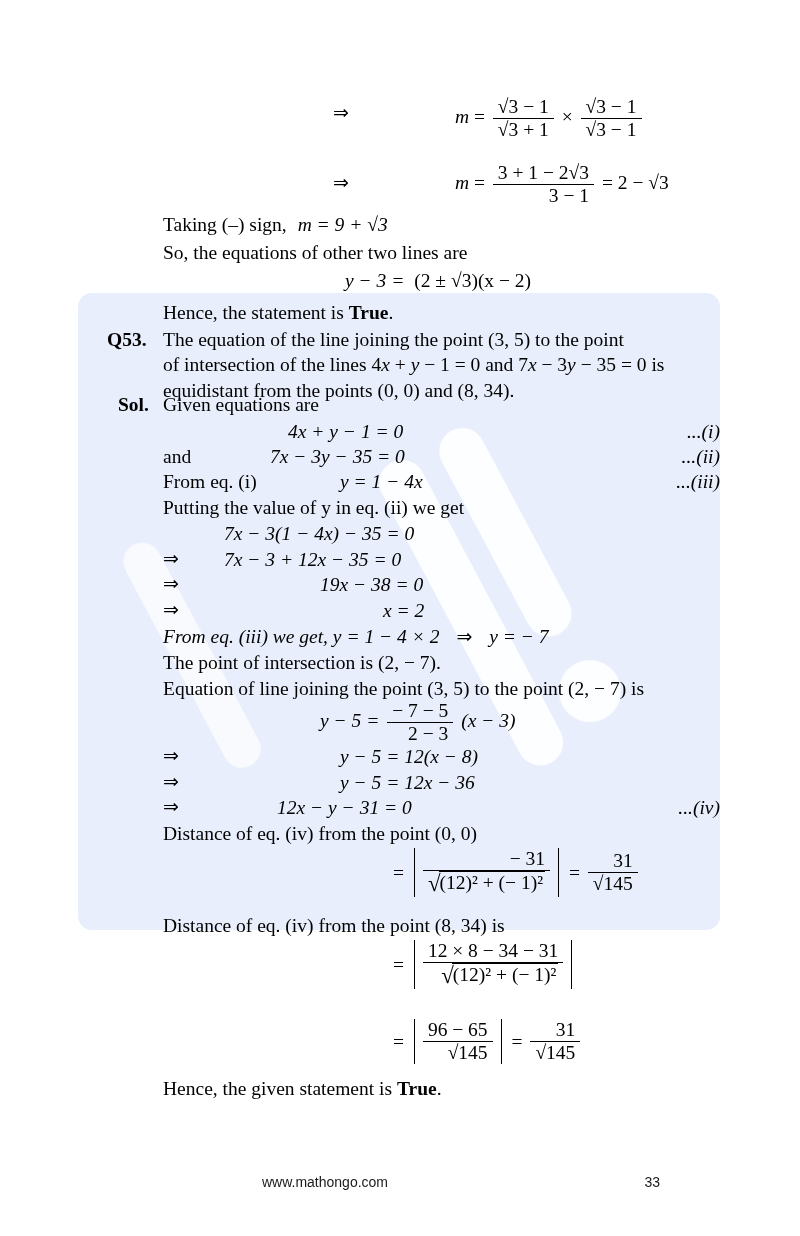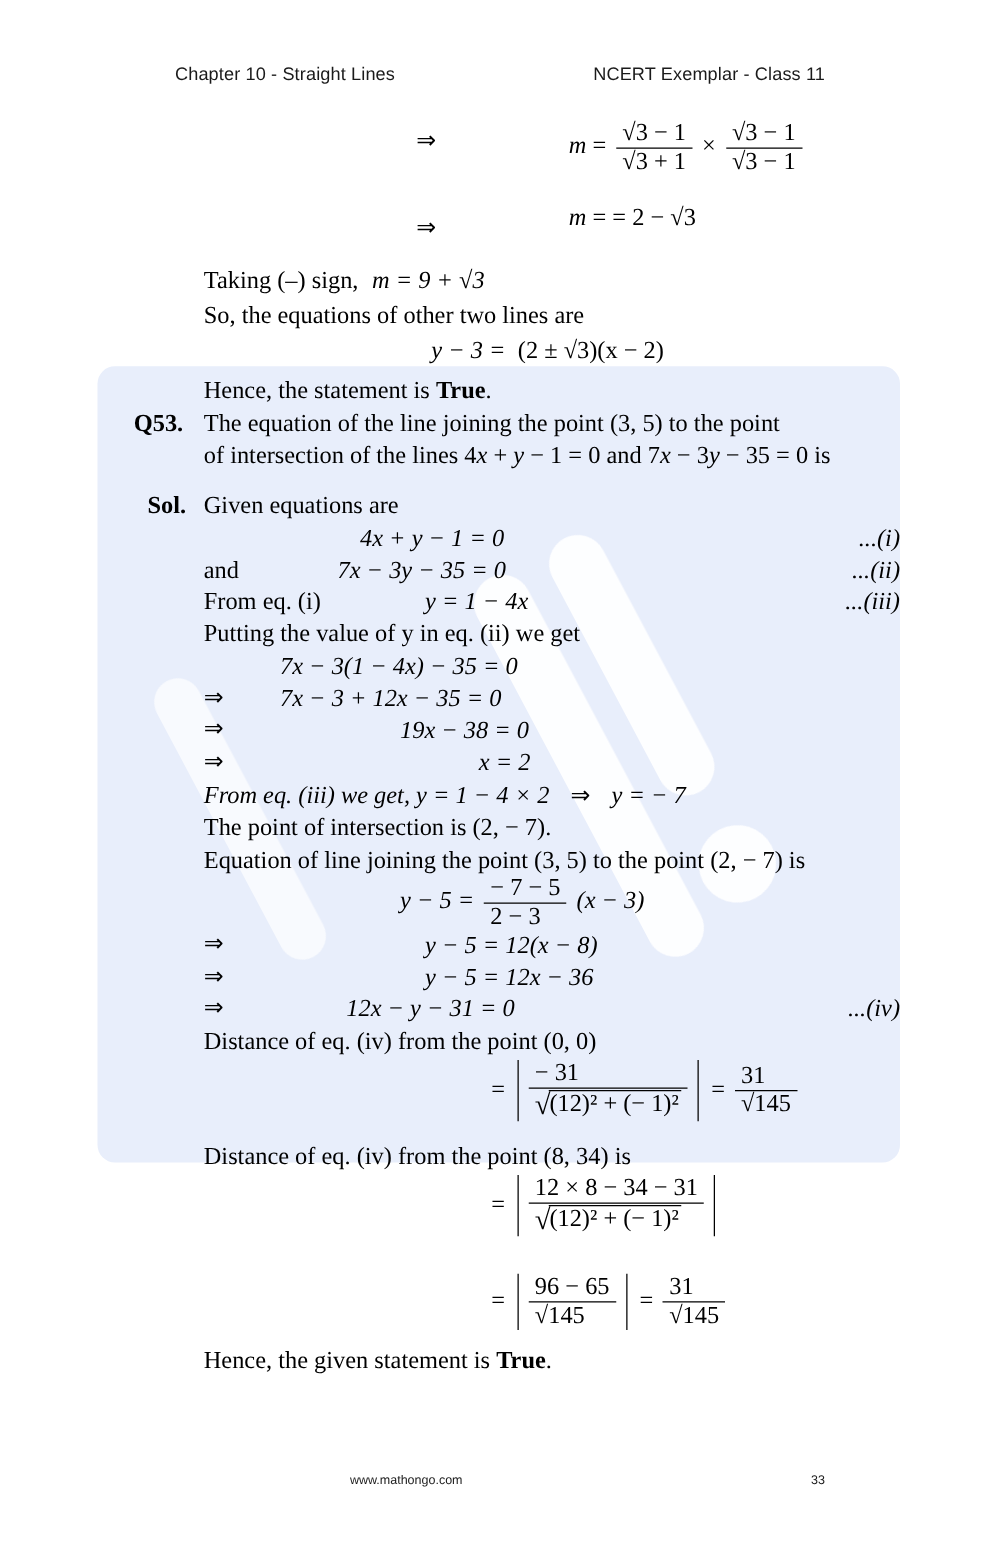--- a/index.html
+++ b/index.html
@@ -28,21 +28,21 @@
     letter-spacing: .1px;
   }
 
   
   .footer {
     position: absolute;
     bottom: 46px; left: 140px; right: 140px;
     display: flex;
     justify-content: center;
     font-family: "Liberation Sans", sans-serif;
-    font-size: 10px;
+    font-size: 14px;
     color: #1a1a1a;
   }
   .footer .url { margin-right: 150px; }
   .footer .pageno { position: absolute; right: 0; }
 
   
   .highlight {
     position: absolute;
     left: 78px; top: 293px;
     width: 642px; height: 637px;
@@ -65,21 +65,21 @@
 
   .row { position: absolute; white-space: nowrap; }
   .arrow { font-size: 19px; }
   .bold { font-weight: bold; }
 
   
   .mvar { font-style: italic; }
   .frac {
     display: inline-block;
     vertical-align: middle;
-    text-align: left;
+    text-align: right;
     line-height: 1.12;
     margin: 0 3px;
   }
   .frac .num { display:block; padding: 0 5px; }
   .frac .den { display:block; padding: 0 5px; border-top: 1.3px solid #000; }
 
   .sqrt { display: inline-block; white-space: nowrap; }
   .sqrt > .rad { font-size: 1.18em; vertical-align: -0.07em; }
   .sqrt > .body {
     border-top: 1.2px solid #000;
@@ -98,24 +98,20 @@
     width: 0; margin: 0 5px;
   }
 
   .eqref { position:absolute; right: 80px; font-style: italic; }
 </style>
 </head>
 <body>
 
 <div class="page">
 
-  <div class="header">
-    <div>Chapter 10 - Straight Lines</div>
-    <div>NCERT Exemplar - Class 11</div>
-  </div>
 
   <div class="highlight"></div>
 
   <svg class="watermark" viewBox="0 0 800 1236" xmlns="http://www.w3.org/2000/svg">
     <g fill="#ffffff" opacity="0.92">
       <g transform="rotate(-28 500 620)">
         <rect x="455" y="430" width="46" height="340" rx="23"></rect>
         <rect x="523" y="430" width="46" height="230" rx="23"></rect>
         <circle cx="546" cy="725" r="31"></circle>
       </g>
@@ -143,20 +139,24 @@
         <span class="den">√3 − 1</span>
       </span>
     </div>
 
     <div class="row" style="left:333px; top:170px;">
       <span class="arrow">⇒</span>
     </div>
     <div class="row" style="left:455px; top:162px;">
       <span class="mvar">m</span>
       <span>=</span>
+      <span class="frac">
+        <span class="num">3 + 1 − 2√3</span>
+        <span class="den">3 − 1</span>
+      </span>
       <span>= 2 − √3</span>
     </div>
 
     <div class="row" style="left:163px; top:212px;">
       <span>Taking (–) sign,</span>
       <span class="mvar" style="margin-left:6px;">m = 9 + √3</span>
     </div>
 
     <div class="row" style="left:163px; top:240px;">So, the equations of other two lines are</div>
 
@@ -166,20 +166,21 @@
     </div>
 
     <div class="row" style="left:163px; top:300px;">
       <span>Hence, the statement is </span><span class="bold">True</span><span>.</span>
     </div>
 
     <div class="row bold" style="left:107px; top:327px;">Q53.</div>
     <div style="position:absolute; left:163px; top:327px; width:550px; text-align:justify;">
       <div style="white-space:nowrap;">The equation of the line joining the point (3, 5) to the point</div>
       <div style="white-space:nowrap;"><span>of intersection of the lines 4</span><span class="mvar">x</span><span> + </span><span class="mvar">y</span><span> − 1 = 0 and 7</span><span class="mvar">x</span><span> − 3</span><span class="mvar">y</span><span> − 35 = 0 is</span></div>
+      <div style="white-space:nowrap;">equidistant from the points (0, 0) and (8, 34).</div>
     </div>
 
     <div class="row bold" style="left:118px; top:392px;">Sol.</div>
     <div class="row" style="left:163px; top:392px;">Given equations are</div>
 
     <div class="row mvar" style="left:288px; top:419px;">4x + y − 1 = 0</div>
     <div class="eqref" style="top:419px;">...(i)</div>
 
     <div class="row" style="left:163px; top:444px;">and</div>
     <div class="row mvar" style="left:270px; top:444px;">7x − 3y − 35 = 0</div>

